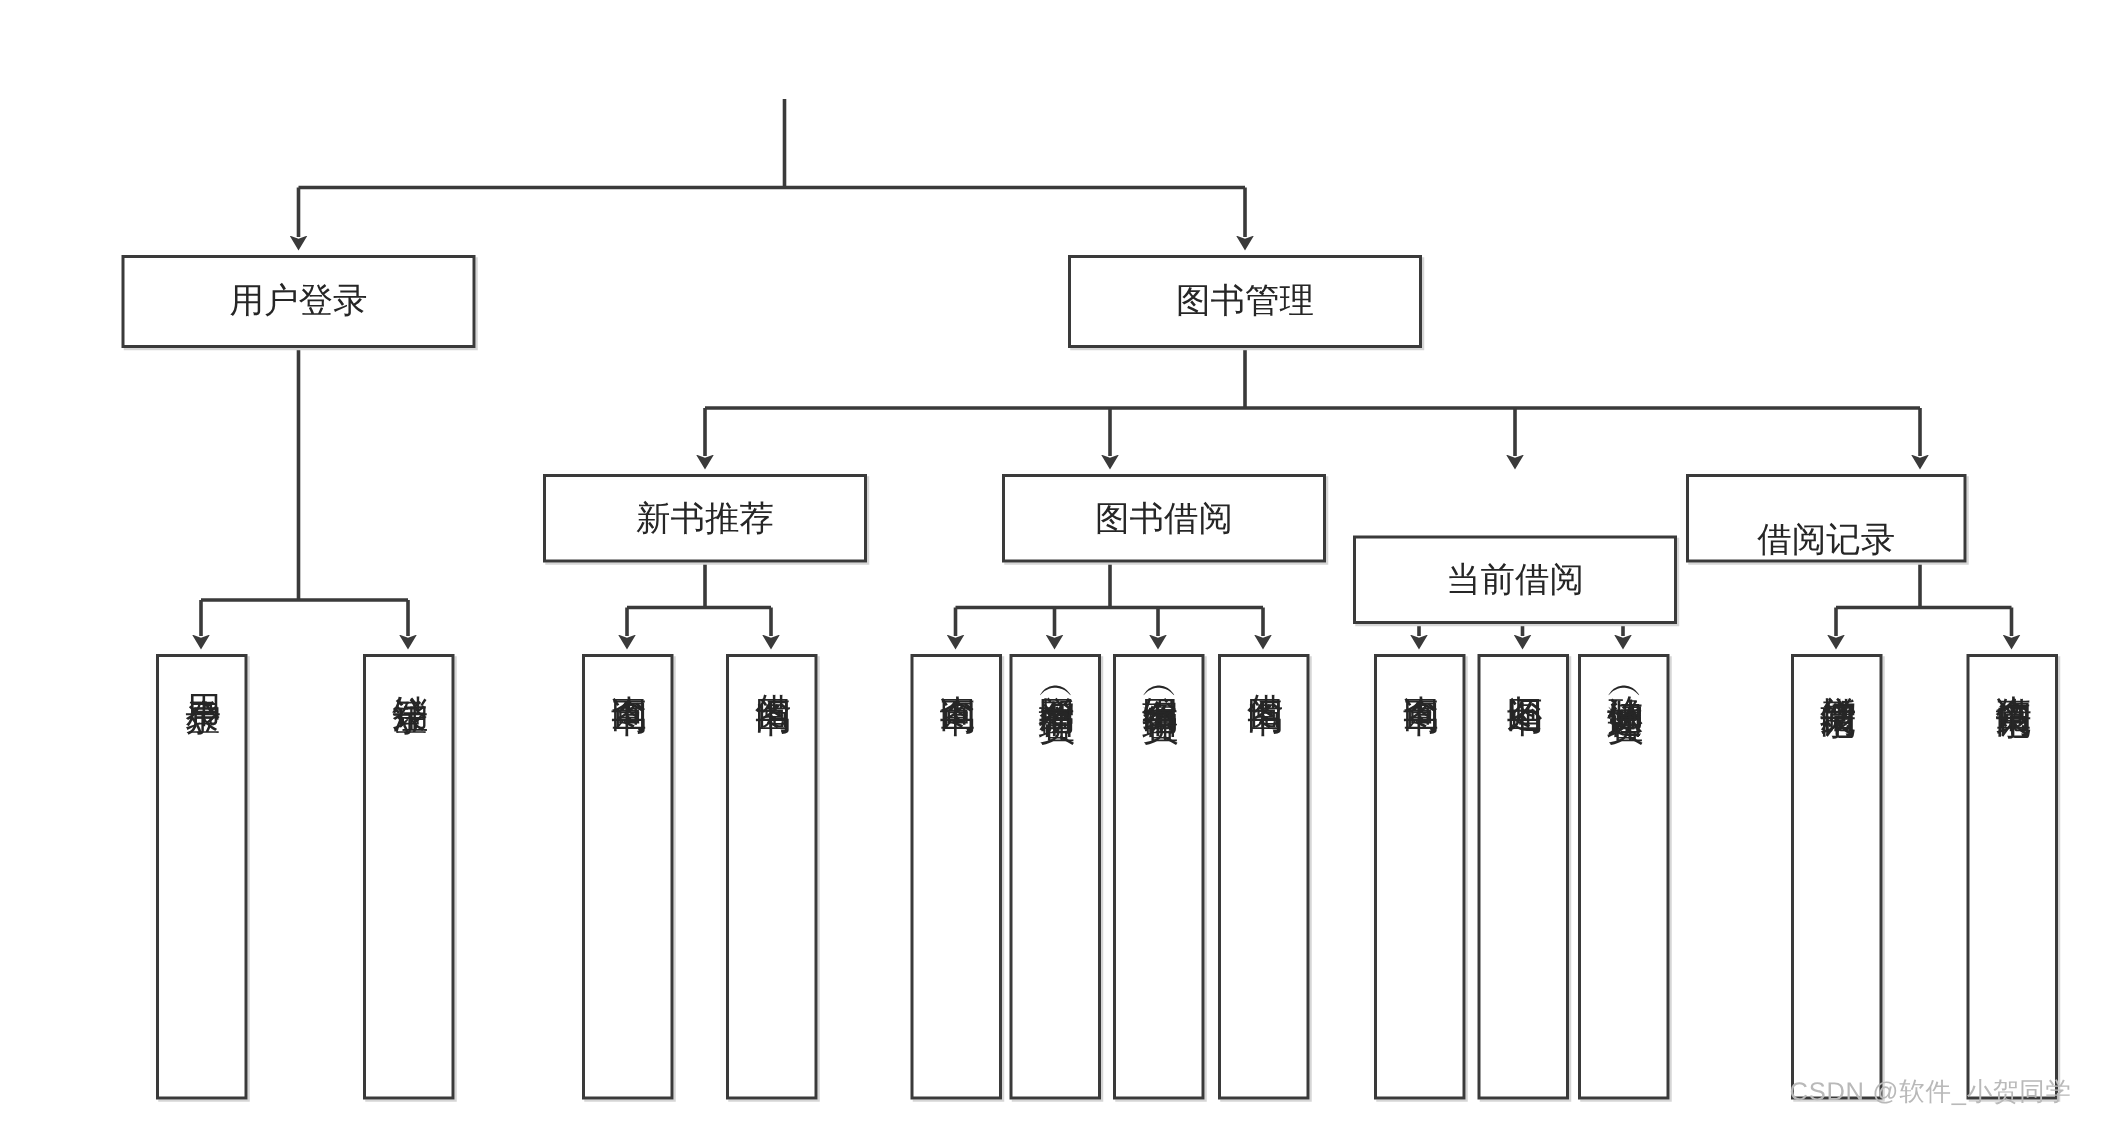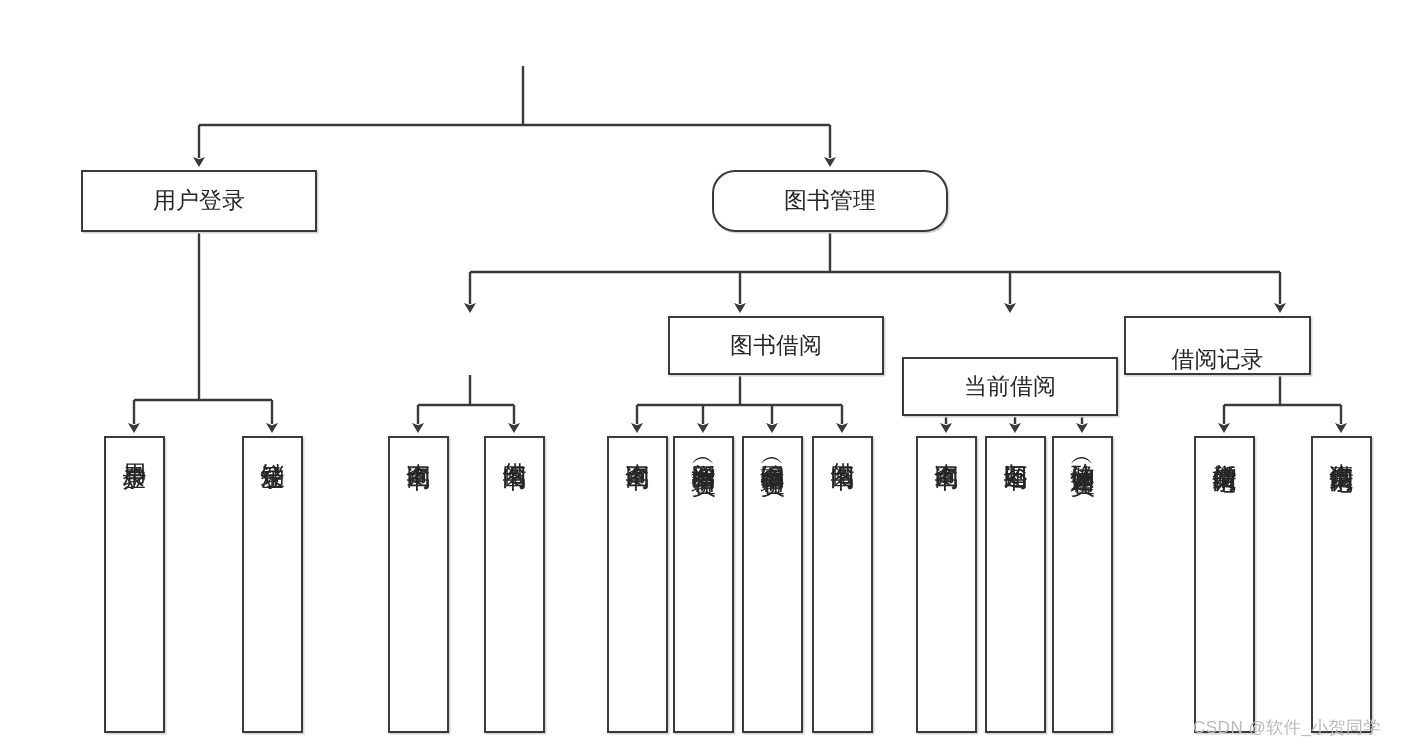--- a/index.html
+++ b/index.html
@@ -118,24 +118,27 @@
       <path d="M1224,405 L1341,405"></path>
       <path d="M1224,405 L1224,424" marker-end="url(#arrow)"></path>
       <path d="M1341,405 L1341,424" marker-end="url(#arrow)"></path>
     </g>
   </svg>
 
 
   <div class="node horiz" style="left:81px; top:170px; width:236px; height:62px;">
     <span class="label">用户登录</span>
   </div>
-  <div class="node horiz" style="left:712px; top:170px; width:236px; height:62px;border-radius:23px;">
+  <div class="node horiz" style="left:712px; top:170px; width:236px; height:62px;">
     <span class="label">图书管理</span>
   </div>
 
+  <div class="node horiz" style="left:362px; top:316px; width:216px; height:59px;">
+    <span class="label">新书推荐</span>
+  </div>
   <div class="node horiz" style="left:668px; top:316px; width:216px; height:59px;">
     <span class="label">图书借阅</span>
   </div>
   <div class="node horiz" style="left:902px; top:316px; width:216px; height:59px;margin-top:41px;">
     <span class="label">当前借阅</span>
   </div>
   <div class="node horiz" style="left:1124px; top:316px; width:187px; height:59px;align-items:flex-end;">
     <span class="label">借阅记录</span>
   </div>
 

